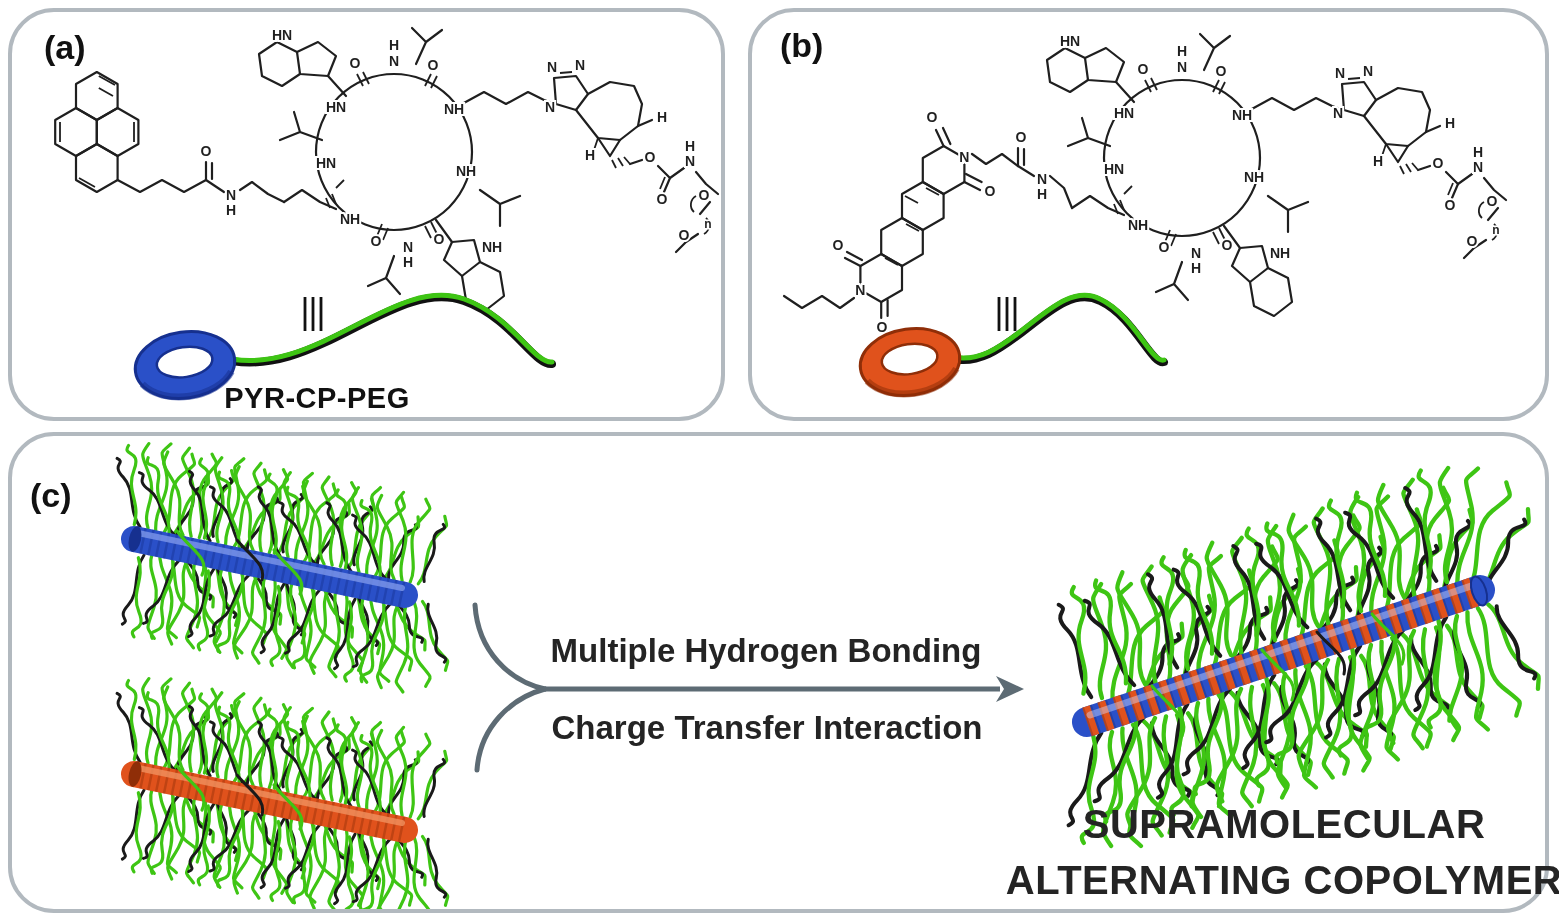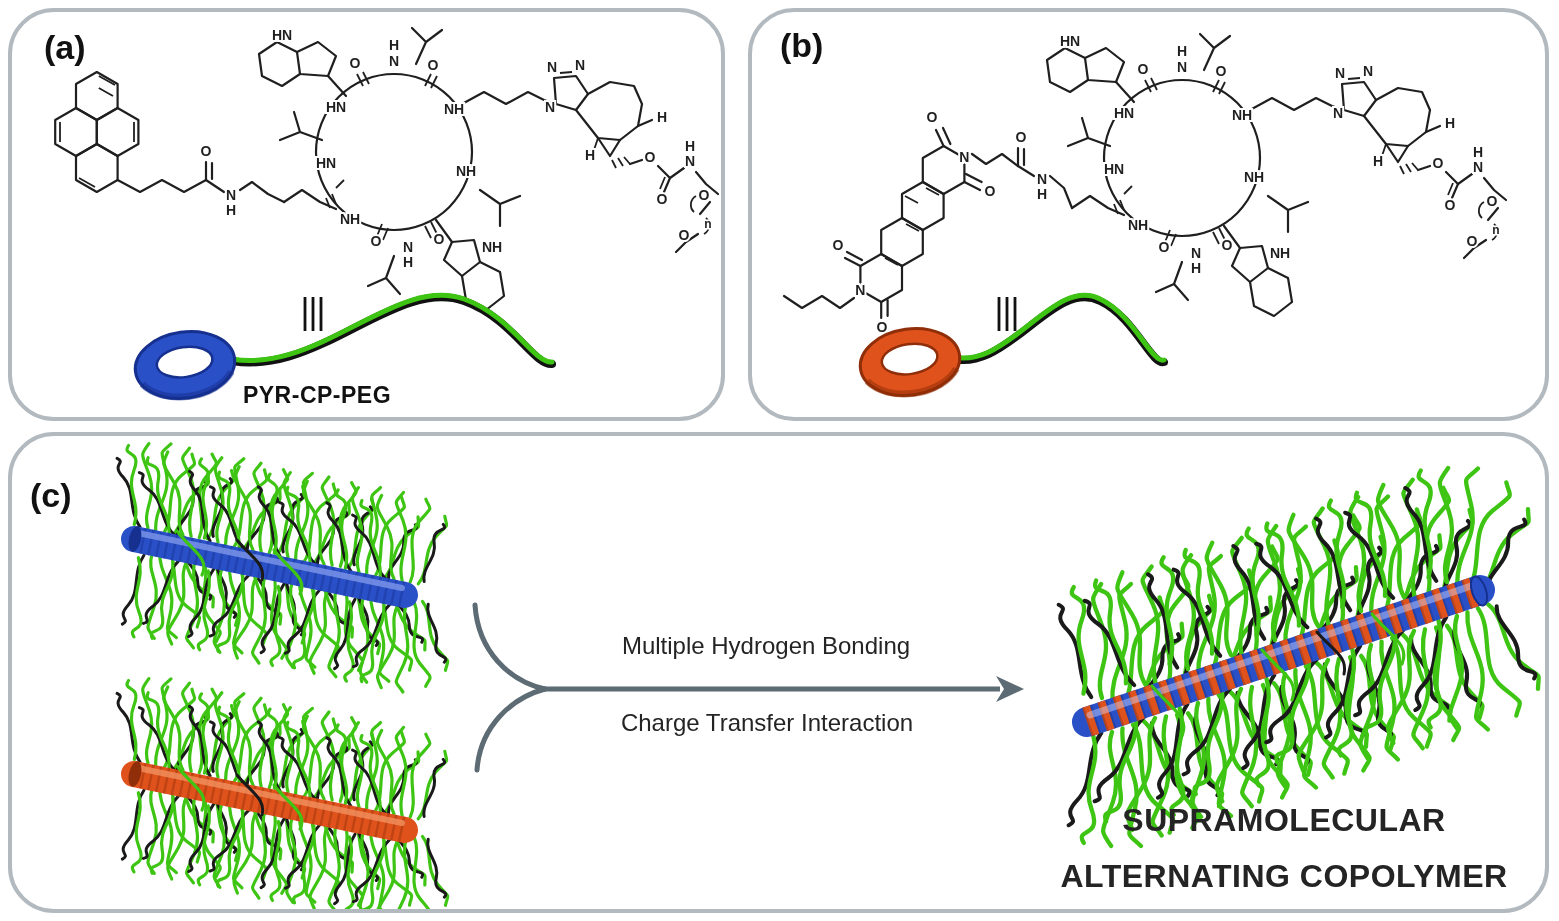--- a/index.html
+++ b/index.html
@@ -11,25 +11,25 @@
   html,body{margin:0;padding:0;background:#fff;}
   #stage{position:relative;width:1559px;height:921px;background:#fff;
          font-family:"Liberation Sans",sans-serif;overflow:hidden;}
   .panel{position:absolute;background:#fff;border:4px solid var(--panel-border);
          border-radius:46px;box-sizing:border-box;}
   #panel-a{left:8px;top:8px;width:717px;height:413px;}
   #panel-b{left:748px;top:8px;width:801px;height:413px;}
   #panel-c{left:8px;top:432px;width:1541px;height:481px;}
   .panel svg{position:absolute;left:0;top:0;}
   .panel-letter{position:absolute;font-size:34px;font-weight:bold;color:#111;}
-  .mol-name{position:absolute;transform:translateX(-50%);font-size:23px;font-weight:bold;
+  .mol-name{position:absolute;transform:translateX(-50%);font-size:29px;font-weight:bold;
             color:#111;letter-spacing:.5px;white-space:nowrap;}
-  .process-text{position:absolute;transform:translateX(-50%);font-size:24px;font-weight:normal;
+  .process-text{position:absolute;transform:translateX(-50%);font-size:33px;font-weight:bold;
             color:var(--text-dark);white-space:nowrap;}
-  .product-text{position:absolute;transform:translateX(-50%);font-size:32px;font-weight:bold;
+  .product-text{position:absolute;transform:translateX(-50%);font-size:40px;font-weight:bold;
             color:var(--text-dark);white-space:nowrap;letter-spacing:.5px;}
   
   .bond{stroke:var(--structure-ink);stroke-width:2.2;fill:none;stroke-linecap:round;stroke-linejoin:round;}
   .bond-thin{stroke:var(--structure-ink);stroke-width:1.8;fill:none;}
   .atom{font:bold 14px "Liberation Sans",sans-serif;fill:var(--structure-ink);
         text-anchor:middle;stroke:#fff;stroke-width:4px;paint-order:stroke;}
   .atom-sub{font:bold 12px "Liberation Sans",sans-serif;fill:var(--structure-ink);
         text-anchor:middle;stroke:#fff;stroke-width:3px;paint-order:stroke;}
   
   .hair-g{stroke:var(--peg-green);stroke-width:3.2;fill:none;stroke-linecap:round;}

